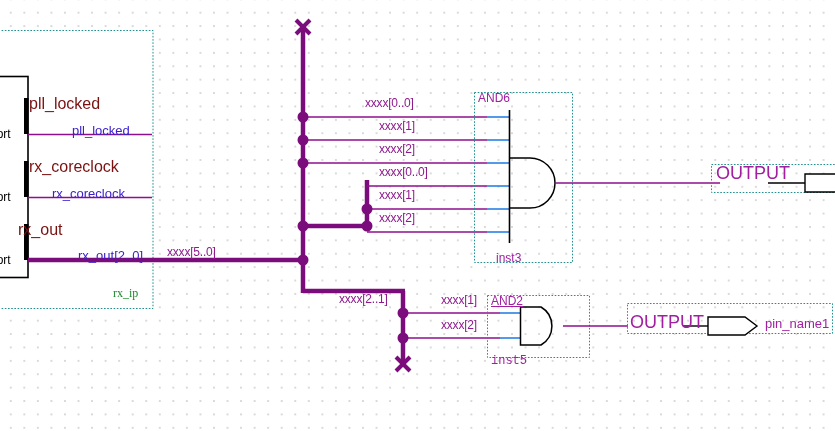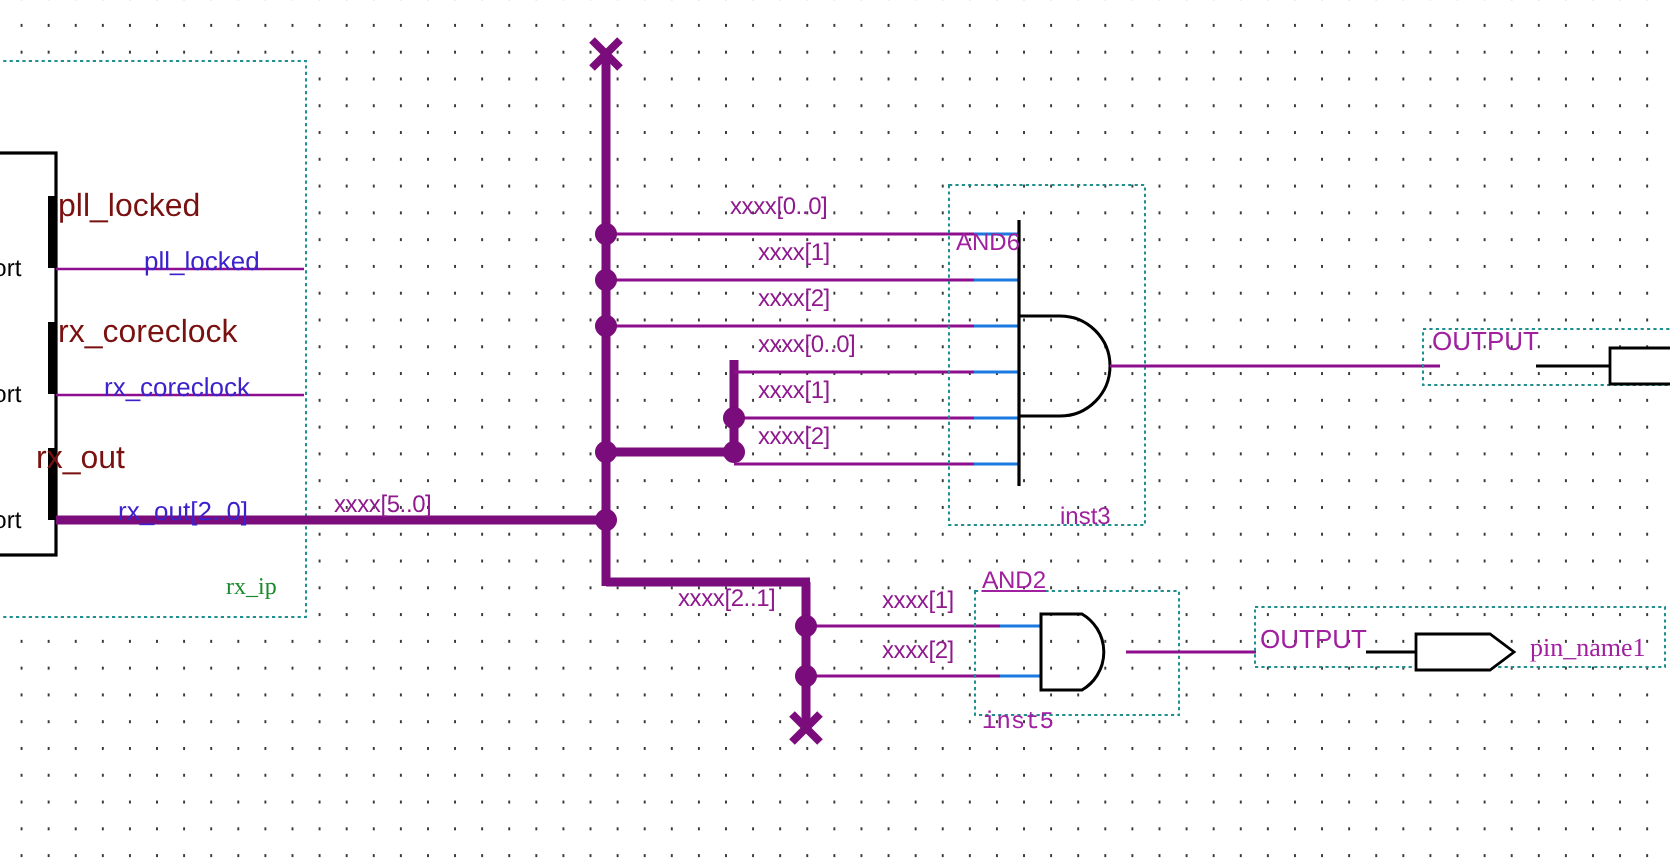--- a/index.html
+++ b/index.html
@@ -30,22 +30,22 @@
     line-height: 1;
     user-select: none;
   }
   .lbl-net      { color: #8e1a8e; font-size: 12px; letter-spacing: -0.2px; }
   .lbl-inst     { color: #a020a0; font-size: 12px; }
   .lbl-instname { color: #a020a0; font-size: 12px; }
   .lbl-portgrp  { color: #7a1111; font-size: 16px; }
   .lbl-portsig  { color: #3b22cc; font-size: 13px; }
   .lbl-blockname{ color: #1a8a2a; font-size: 12px; font-family: Liberation Serif, serif; }
   .lbl-porttype { color: #000000; font-size: 12px; }
-  .lbl-pinname  { color: #a020a0; font-size: 13px; font-family: Liberation Serif, serif; }
-  .lbl-outword  { color: #a020a0; font-size: 13px; }
+  .lbl-pinname  { color: #a020a0; font-size: 13px; }
+  .lbl-outword  { color: #a020a0; font-size: 18px; }
 </style>
 </head>
 <body>
 
 <div id="canvas">
 
   <svg id="svg-layer" viewBox="0 0 835 431" xmlns="http://www.w3.org/2000/svg">
 
     <g>
 
@@ -156,41 +156,41 @@
   <div class="lbl lbl-porttype" style="left:-10px; top:128px;">port</div>
   <div class="lbl lbl-porttype" style="left:-10px; top:191px;">port</div>
   <div class="lbl lbl-porttype" style="left:-10px; top:254px;">port</div>
 
   <div class="lbl lbl-portgrp" style="left:29px; top:96px;">pll_locked</div>
   <div class="lbl lbl-portgrp" style="left:29px; top:159px;">rx_coreclock</div>
   <div class="lbl lbl-portgrp" style="left:18px; top:222px;">rx_out</div>
 
   <div class="lbl lbl-portsig" style="left:72px; top:124px;">pll_locked</div>
   <div class="lbl lbl-portsig" style="left:52px; top:187px;">rx_coreclock</div>
-  <div class="lbl lbl-portsig" style="left:59px; top:249px;">rx_out[2..0]</div>
+  <div class="lbl lbl-portsig" style="left:78px; top:249px;">rx_out[2..0]</div>
 
   <div class="lbl lbl-blockname" style="left:113px; top:287px;">rx_ip</div>
 
   <div class="lbl lbl-net" style="left:167px; top:246px;">xxxx[5..0]</div>
   <div class="lbl lbl-net" style="left:339px; top:277px;margin-top:16px;">xxxx[2..1]</div>
 
   <div class="lbl lbl-net" style="left:365px; top:97px;">xxxx[0..0]</div>
   <div class="lbl lbl-net" style="left:379px; top:120px;">xxxx[1]</div>
   <div class="lbl lbl-net" style="left:379px; top:143px;">xxxx[2]</div>
   <div class="lbl lbl-net" style="left:379px; top:166px;">xxxx[0..0]</div>
   <div class="lbl lbl-net" style="left:379px; top:189px;">xxxx[1]</div>
   <div class="lbl lbl-net" style="left:379px; top:212px;">xxxx[2]</div>
 
   <div class="lbl lbl-net" style="left:441px; top:294px;">xxxx[1]</div>
   <div class="lbl lbl-net" style="left:441px; top:319px;">xxxx[2]</div>
 
-  <div class="lbl lbl-inst" style="left:478px; top:92px;margin-top:23px;">AND6</div>
-  <div class="lbl lbl-instname" style="left:490px; top:252px;padding-left:40px;">inst3</div>
+  <div class="lbl lbl-inst" style="left:478px; top:92px;">AND6</div>
+  <div class="lbl lbl-instname" style="left:456px; top:252px;padding-left:40px;">inst3</div>
 
-  <div class="lbl lbl-inst" style="left:491px; top:284px;text-decoration:underline;">AND2</div>
+  <div class="lbl lbl-inst" style="left:491px; top:295px;text-decoration:underline;">AND2</div>
   <div class="lbl lbl-instname" style="left:491px; top:355px;font-family:Liberation Mono, monospace;">inst5</div>
 
   <div class="lbl lbl-outword" style="left:716px; top:164px;">OUTPUT</div>
   <div class="lbl lbl-outword" style="left:630px; top:313px;">OUTPUT</div>
 
   <div class="lbl lbl-pinname" style="left:765px; top:317px;">pin_name1</div>
 
 </div>
 
 </body></html>

